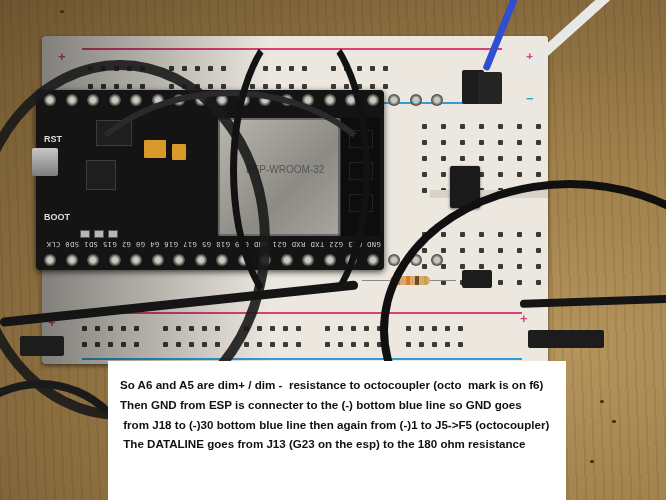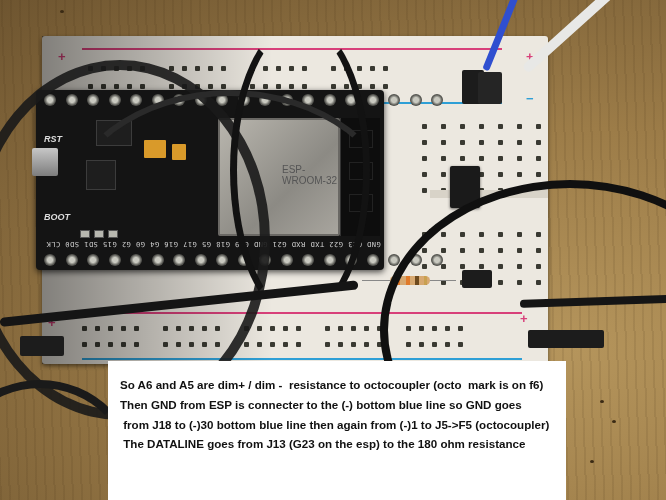--- a/index.html
+++ b/index.html
@@ -30,28 +30,28 @@
 
   
   .esp { position: absolute; left: 36px; top: 90px; width: 348px; height: 180px;
     background: #141414; border-radius: 4px; box-shadow: 0 2px 6px rgba(0,0,0,0.7); }
   .pinrow { position: absolute; left: 8px; display: flex; gap: 9.5px; }
   .pin { width: 12px; height: 12px; border-radius: 50%; background: radial-gradient(circle, #c9c9c0 0 30%, #5a5a55 60%, #2a2a28 100%); }
   .pin-labels { position: absolute; font-size: 7px; color: #d0d0d0; letter-spacing: 0.5px; white-space: nowrap; font-family: "DejaVu Sans Mono", monospace; }
   .module { position: absolute; left: 182px; top: 28px; width: 122px; height: 118px;
     background: linear-gradient(135deg, #b9b6ae, #8c8a84 60%, #a8a59e); border: 2px solid #6a6864; border-radius: 2px; }
   .module-brand { position: absolute; left: 14px; top: 18px; font-size: 17px; color: #5a5954; font-weight: bold; }
-  .module-model { position: absolute; left: 26px; top: 44px; font-size: 10px; color: #555; margin-left: 36px; }
+  .module-model { position: absolute; left: 26px; top: 44px; font-size: 10px; color: #555; }
   .module-fine { position: absolute; left: 40px; top: 74px; font-size: 5px; color: #666; line-height: 7px; }
   .antenna { position: absolute; left: 304px; top: 28px; width: 40px; height: 118px; background: #0d0d0d; border-left: 1px solid #333; }
   .antenna-trace { position: absolute; left: 8px; width: 24px; height: 18px; border: 1px solid #222; }
   .usb { position: absolute; left: -4px; top: 58px; width: 26px; height: 28px; background: linear-gradient(#c7c7c7, #7d7d7d); border-radius: 2px; }
   .cap { position: absolute; background: #d99a2a; border-radius: 1px; }
   .chip-small { position: absolute; background: #1e1e1e; border: 1px solid #3c3c3c; }
-  .silk { position: absolute; font-size: 9px; font-weight: bold; color: #ddd; font-style: italic; }
+  .silk { position: absolute; font-size: 9px; font-weight: bold; color: #ddd; }
   .btn-smd { position: absolute; width: 10px; height: 8px; background: #b8b8b0; border: 1px solid #555; }
 
   
   .opto { position: absolute; left: 450px; top: 166px; width: 30px; height: 42px; background: #1a1a1a; border-radius: 2px; box-shadow: 0 1px 3px rgba(0,0,0,0.6); }
 
   
   .resistor { position: absolute; left: 390px; top: 276px; width: 40px; height: 9px; border-radius: 5px;
     background: linear-gradient(90deg, #d7a870 0 15%, #e07a2a 15% 25%, #d7a870 25% 40%, #e07a2a 40% 50%, #d7a870 50% 62%, #6e4a1e 62% 72%, #d7a870 72% 85%, #c9a050 85% 92%, #d7a870 92%); }
   .resistor-lead { position: absolute; height: 1px; background: #888; }
 

